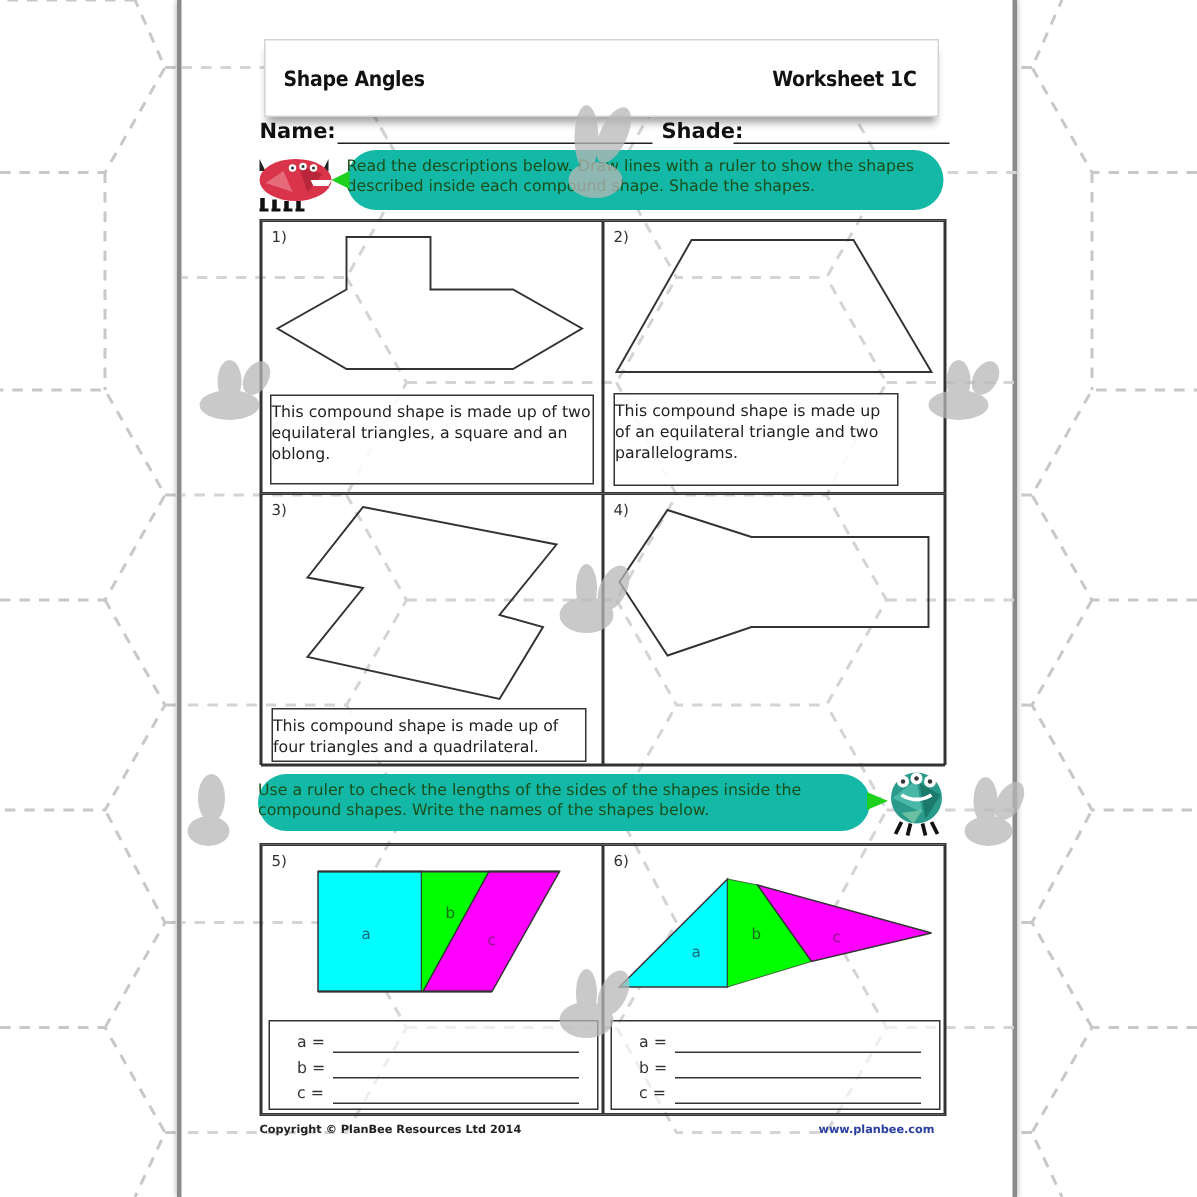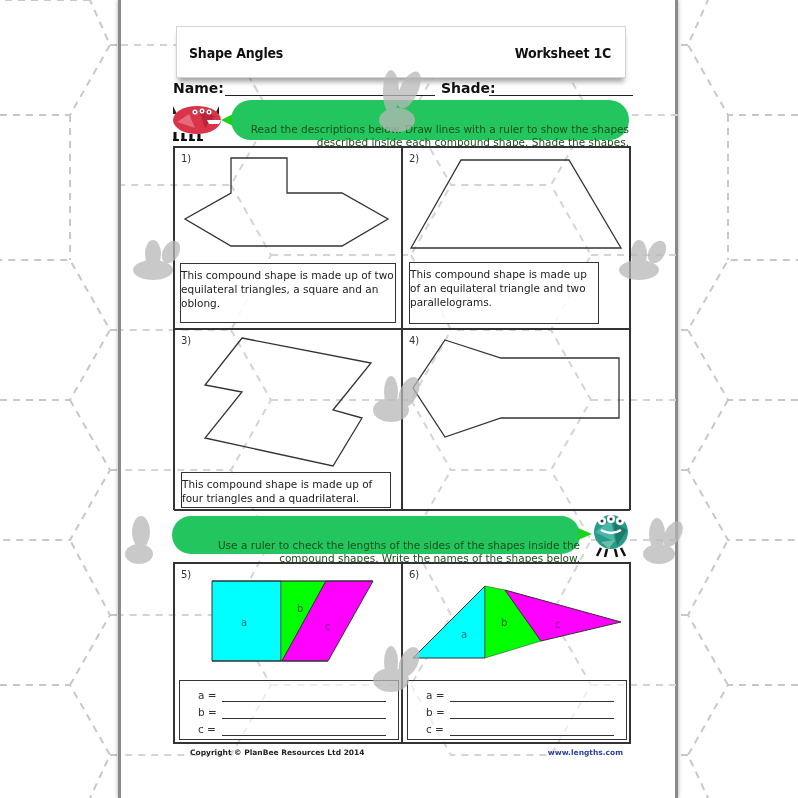--- a/index.html
+++ b/index.html
@@ -32,23 +32,23 @@
   .name-label, .date-label {
     position: absolute; top: 0; font-weight: bold; font-size: 14px; color: #111;
     font-family: "DejaVu Sans", sans-serif;
   }
   .name-label { left: 0; }
   .name-line { position: absolute; left: 52px; top: 15px; width: 210px; border-bottom: 1px solid #222; }
   .date-label { left: 268px; }
   .date-line { position: absolute; left: 316px; top: 15px; width: 144px; border-bottom: 1px solid #222; }
 
   .bubble {
-    position: absolute; background: #22c55e; border-radius: 20px;
-    color: #1a4f1a; font-size: 10.5px; line-height: 13px; text-align: right;
-    padding-top: 23px;
+    position: absolute; background: #14b8a6; border-radius: 20px;
+    color: #1a4f1a; font-size: 10.5px; line-height: 13px; text-align: left;
+    padding-top: 5px;
   }
   .bubble-top { left: 110px; top: 100px; width: 398px; height: 40px; }
   .bubble-mid { left: 51px; top: 516px; width: 408px; height: 38px; }
   .bubble .tail { position: absolute; width: 0; height: 0; }
   .bubble-top .tail { left: -10px; top: 14px; border-top: 6px solid transparent; border-bottom: 6px solid transparent; border-right: 12px solid #1ed11e; }
   .bubble-mid .tail { right: -12px; top: 12px; border-top: 6px solid transparent; border-bottom: 6px solid transparent; border-left: 14px solid #1ed11e; }
 
   .grid {
     position: absolute; border: 1.5px solid #333; background: transparent;
   }
@@ -60,21 +60,21 @@
     position: absolute; border: 1.3px solid #333; background: rgba(255,255,255,0.85);
     font-size: 10.5px; line-height: 14px; color: #222; text-align: left; padding-top: 4px;
   }
   .shape-svg { position: absolute; left: 0; top: 0; }
 
   .answer-box { position: absolute; border: 1.3px solid #333; background: rgba(255,255,255,0.6); }
   .answer-row { position: absolute; left: 18px; height: 16px; width: 190px; }
   .answer-label { position: absolute; left: 0; top: 0; font-size: 10.5px; color: #333; }
   .answer-line { position: absolute; left: 24px; top: 12px; width: 164px; border-bottom: 1px solid #333; }
 
-  .footer-left { position: absolute; left: 52px; top: 748px; font-size: 7.5px; font-weight: bold; color: #222; margin-left: 17px; }
+  .footer-left { position: absolute; left: 52px; top: 748px; font-size: 7.5px; font-weight: bold; color: #222; }
   .footer-right { position: absolute; right: 52px; top: 748px; font-size: 7.5px; font-weight: bold; color: #2a3fa0; }
 
   .monster { position: absolute; }
 </style>
 </head>
 <body>
 
 <svg class="bg-pattern" viewBox="0 0 798 798">
   <g stroke="#c8c8c8" stroke-width="2" stroke-dasharray="7,6" fill="none">
     <path d="M0,115 L70,115 L110,45 L90,0"></path>
@@ -275,21 +275,21 @@
         </div>
         <div class="answer-row" style="top:42px;">
           <span class="answer-label">c =</span>
           <div class="answer-line"></div>
         </div>
       </div>
     </div>
   </div>
 
   <span class="footer-left">Copyright © PlanBee Resources Ltd 2014</span>
-  <span class="footer-right">www.lengths.com</span>
+  <span class="footer-right">www.planbee.com</span>
 
   <svg class="monster" style="left:242px; top:62px;" width="70" height="80" viewBox="0 0 70 80" opacity="0.75">
     <ellipse cx="28" cy="30" rx="8" ry="22" fill="#b8b8b8"></ellipse>
     <ellipse cx="46" cy="28" rx="9" ry="20" fill="#b8b8b8" transform="rotate(25 46 28)"></ellipse>
     <ellipse cx="34" cy="58" rx="18" ry="12" fill="#b8b8b8"></ellipse>
   </svg>
   <svg class="monster" style="left:2px; top:236px;" width="70" height="50" viewBox="0 0 70 50" opacity="0.75">
     <ellipse cx="30" cy="18" rx="8" ry="14" fill="#b8b8b8"></ellipse>
     <ellipse cx="48" cy="16" rx="8" ry="12" fill="#b8b8b8" transform="rotate(30 48 16)"></ellipse>
     <ellipse cx="30" cy="34" rx="20" ry="10" fill="#b8b8b8"></ellipse>

